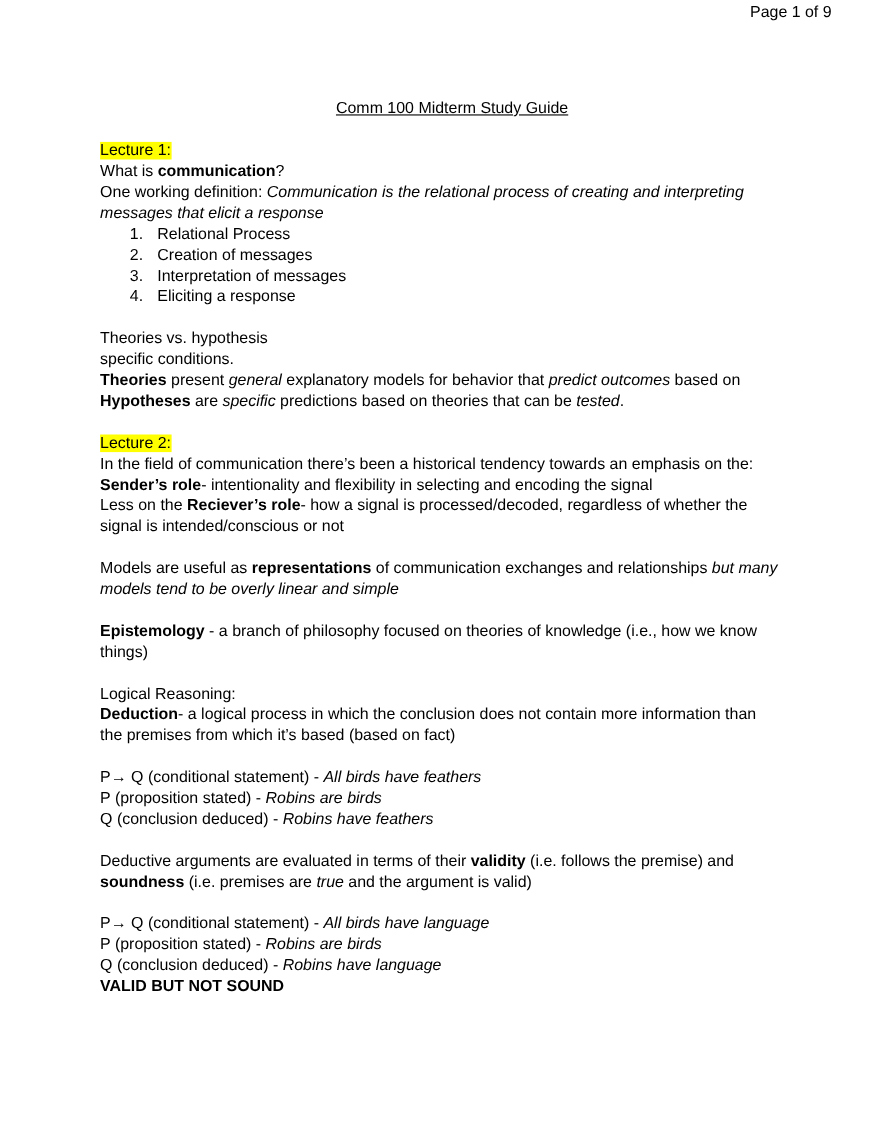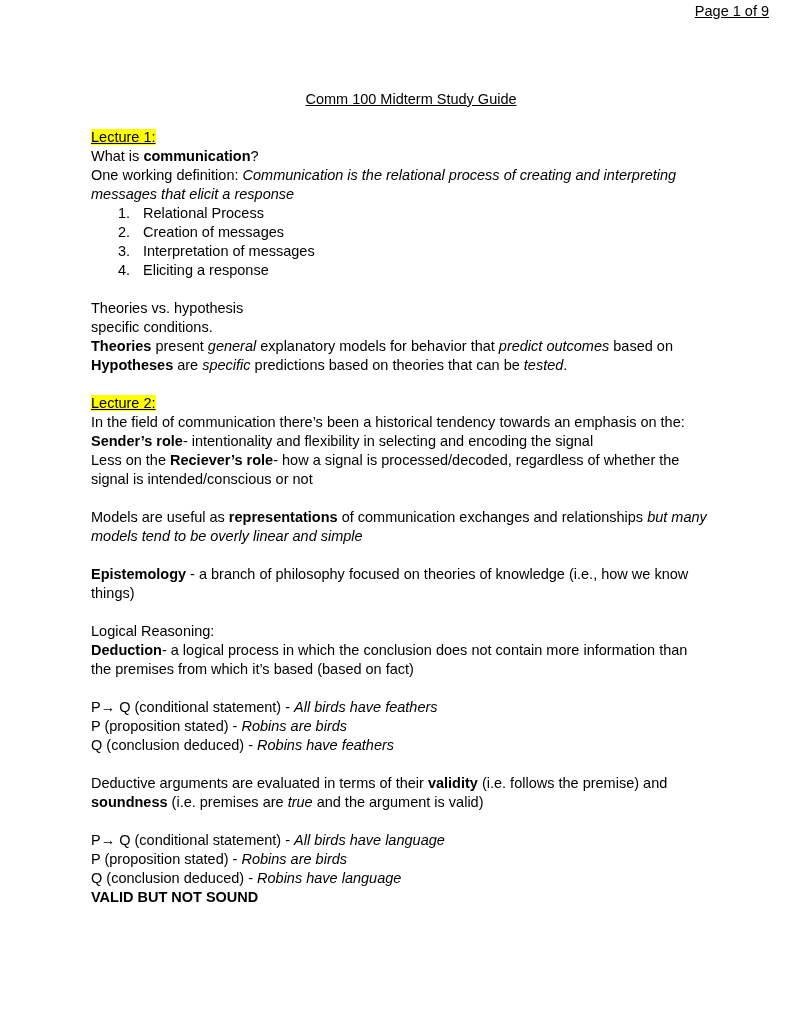--- a/index.html
+++ b/index.html
@@ -13,22 +13,21 @@
     position: relative;
     font-family: "Liberation Sans", "DejaVu Sans", sans-serif;
     font-size: 14.5px;
     line-height: 19px;
     color: #000000;
     overflow: hidden;
   }
   .page-indicator {
     position: absolute;
     top: 2px;
-    right: 22px;
-    text-decoration: underline;
+    right: 35px;
   }
   .doc {
     padding: 90px 60px 0 91px;
   }
   .title {
     text-align: center;
     text-decoration: underline;
     margin: 0 0 19px 0;
     white-space: nowrap;
   }
@@ -38,21 +37,21 @@
   }
   .list-item {
     padding-left: 27px;
   }
   .num {
     display: inline-block;
     width: 25px;
   }
   .run.b { font-weight: bold; text-align: right; }
   .run.i { font-style: italic; }
-  .run.hl { background: var(--hl, #ffff00); text-decoration: underline; }
+  .run.hl { background: var(--hl, #ffff00); }
 </style>
 </head>
 <body>
 
 <div class="page-indicator">Page 1 of 9</div>
 
 <div class="doc">
   <div class="title">Comm 100 Midterm Study Guide</div>
   <div class="body" id="doc-body">
       <div class="line"><span class="run hl">Lecture 1:</span></div>

